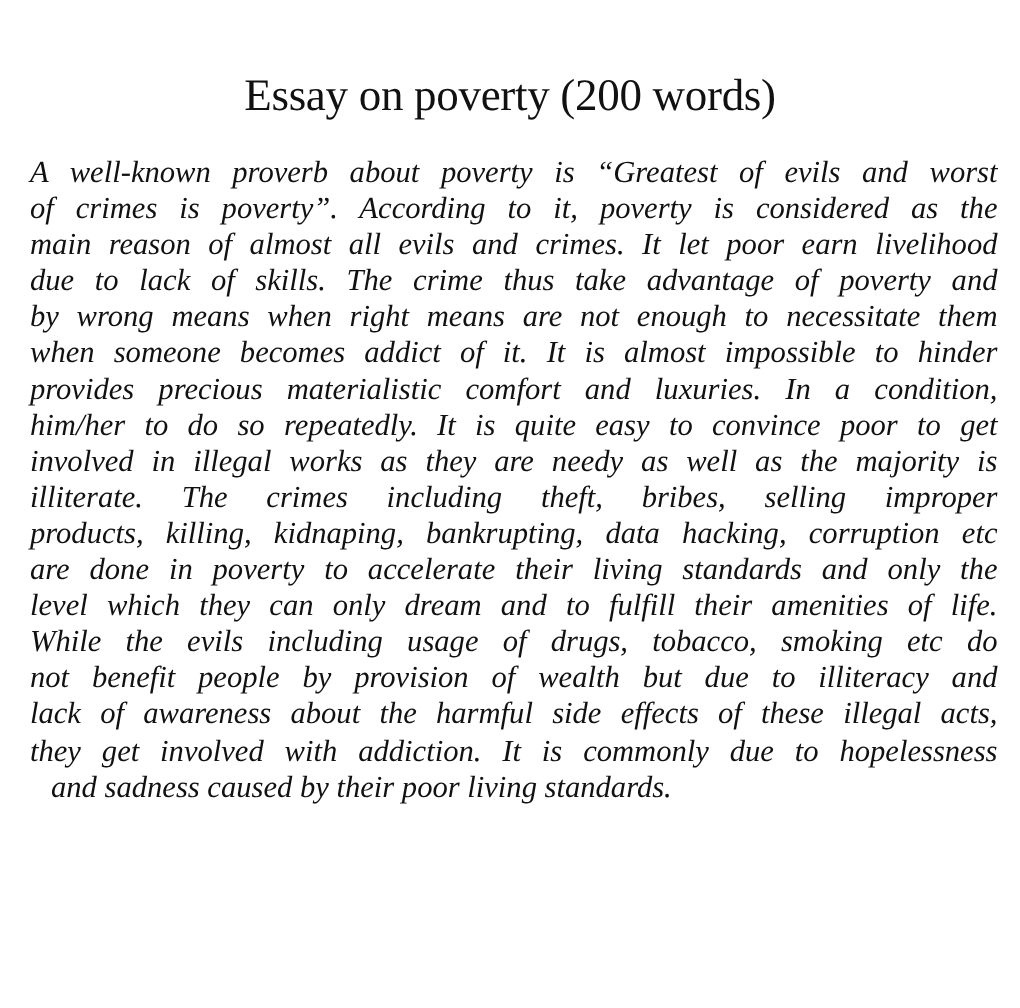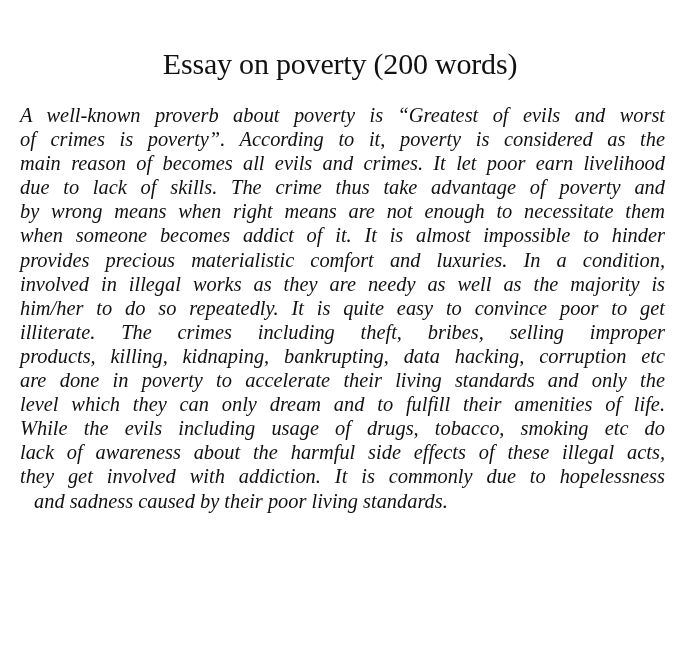--- a/index.html
+++ b/index.html
@@ -57,29 +57,30 @@
     }
   </style>
 </head>
 <body>
 
 <div class="page">
   <div class="title">Essay on poverty (200 words)</div>
   <div class="body-text">
     <span class="line">A well-known proverb about poverty is “Greatest of evils and worst</span>
     <span class="line">of crimes is poverty”. According to it, poverty is considered as the</span>
-    <span class="line">main reason of becomes all evils and crimes. It let poor earn livelihood</span>
+    <span class="line">main reason of almost all evils and crimes. It let poor earn livelihood</span>
     <span class="line">due to lack of skills. The crime thus take advantage of poverty and</span>
     <span class="line">by wrong means when right means are not enough to necessitate them</span>
     <span class="line">when someone becomes addict of it. It is almost impossible to hinder</span>
     <span class="line">provides precious materialistic comfort and luxuries. In a condition,</span>
+    <span class="line">him/her to do so repeatedly. It is quite easy to convince poor to get</span>
     <span class="line">involved in illegal works as they are needy as well as the majority is</span>
-    <span class="line">him/her to do so repeatedly. It is quite easy to convince poor to get</span>
     <span class="line">illiterate. The crimes including theft, bribes, selling improper</span>
     <span class="line">products, killing, kidnaping, bankrupting, data hacking, corruption etc</span>
     <span class="line">are done in poverty to accelerate their living standards and only the</span>
     <span class="line">level which they can only dream and to fulfill their amenities of life.</span>
     <span class="line">While the evils including usage of drugs, tobacco, smoking etc do</span>
+    <span class="line">not benefit people by provision of wealth but due to illiteracy and</span>
     <span class="line">lack of awareness about the harmful side effects of these illegal acts,</span>
     <span class="line">they get involved with addiction. It is commonly due to hopelessness</span>
     <span class="line last">and sadness caused by their poor living standards.</span>
   </div>
 </div>
 
 </body></html>

